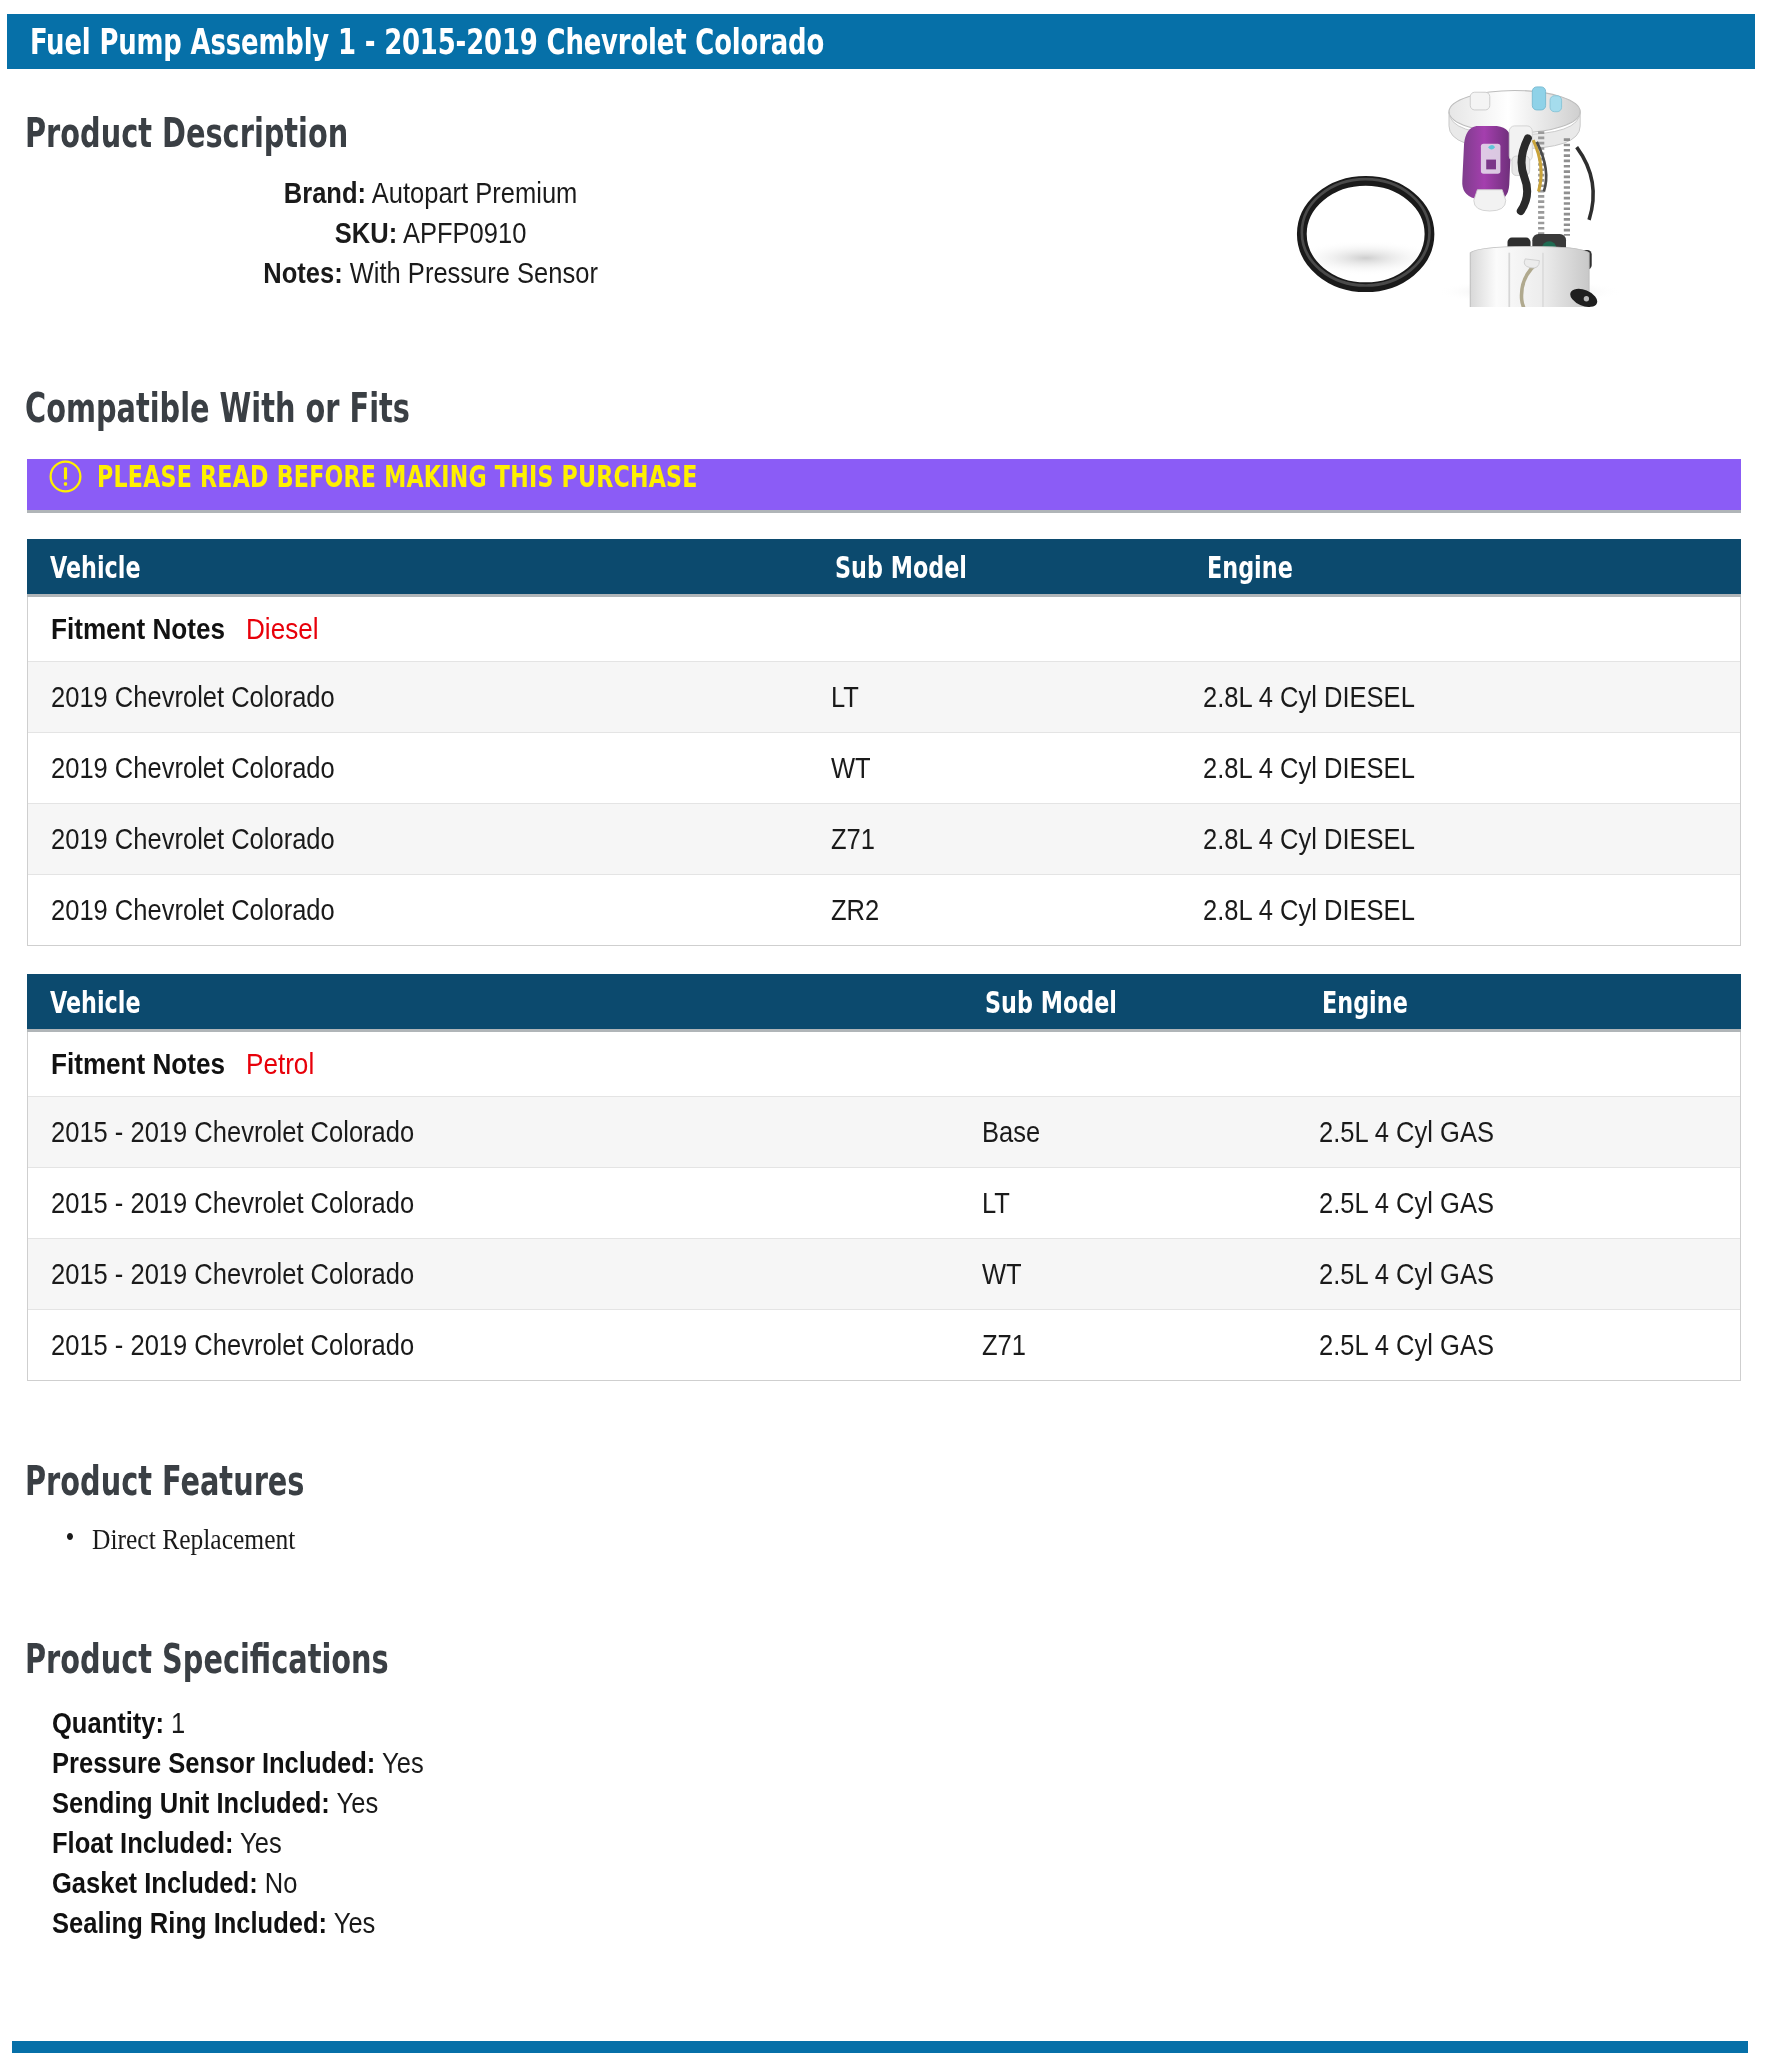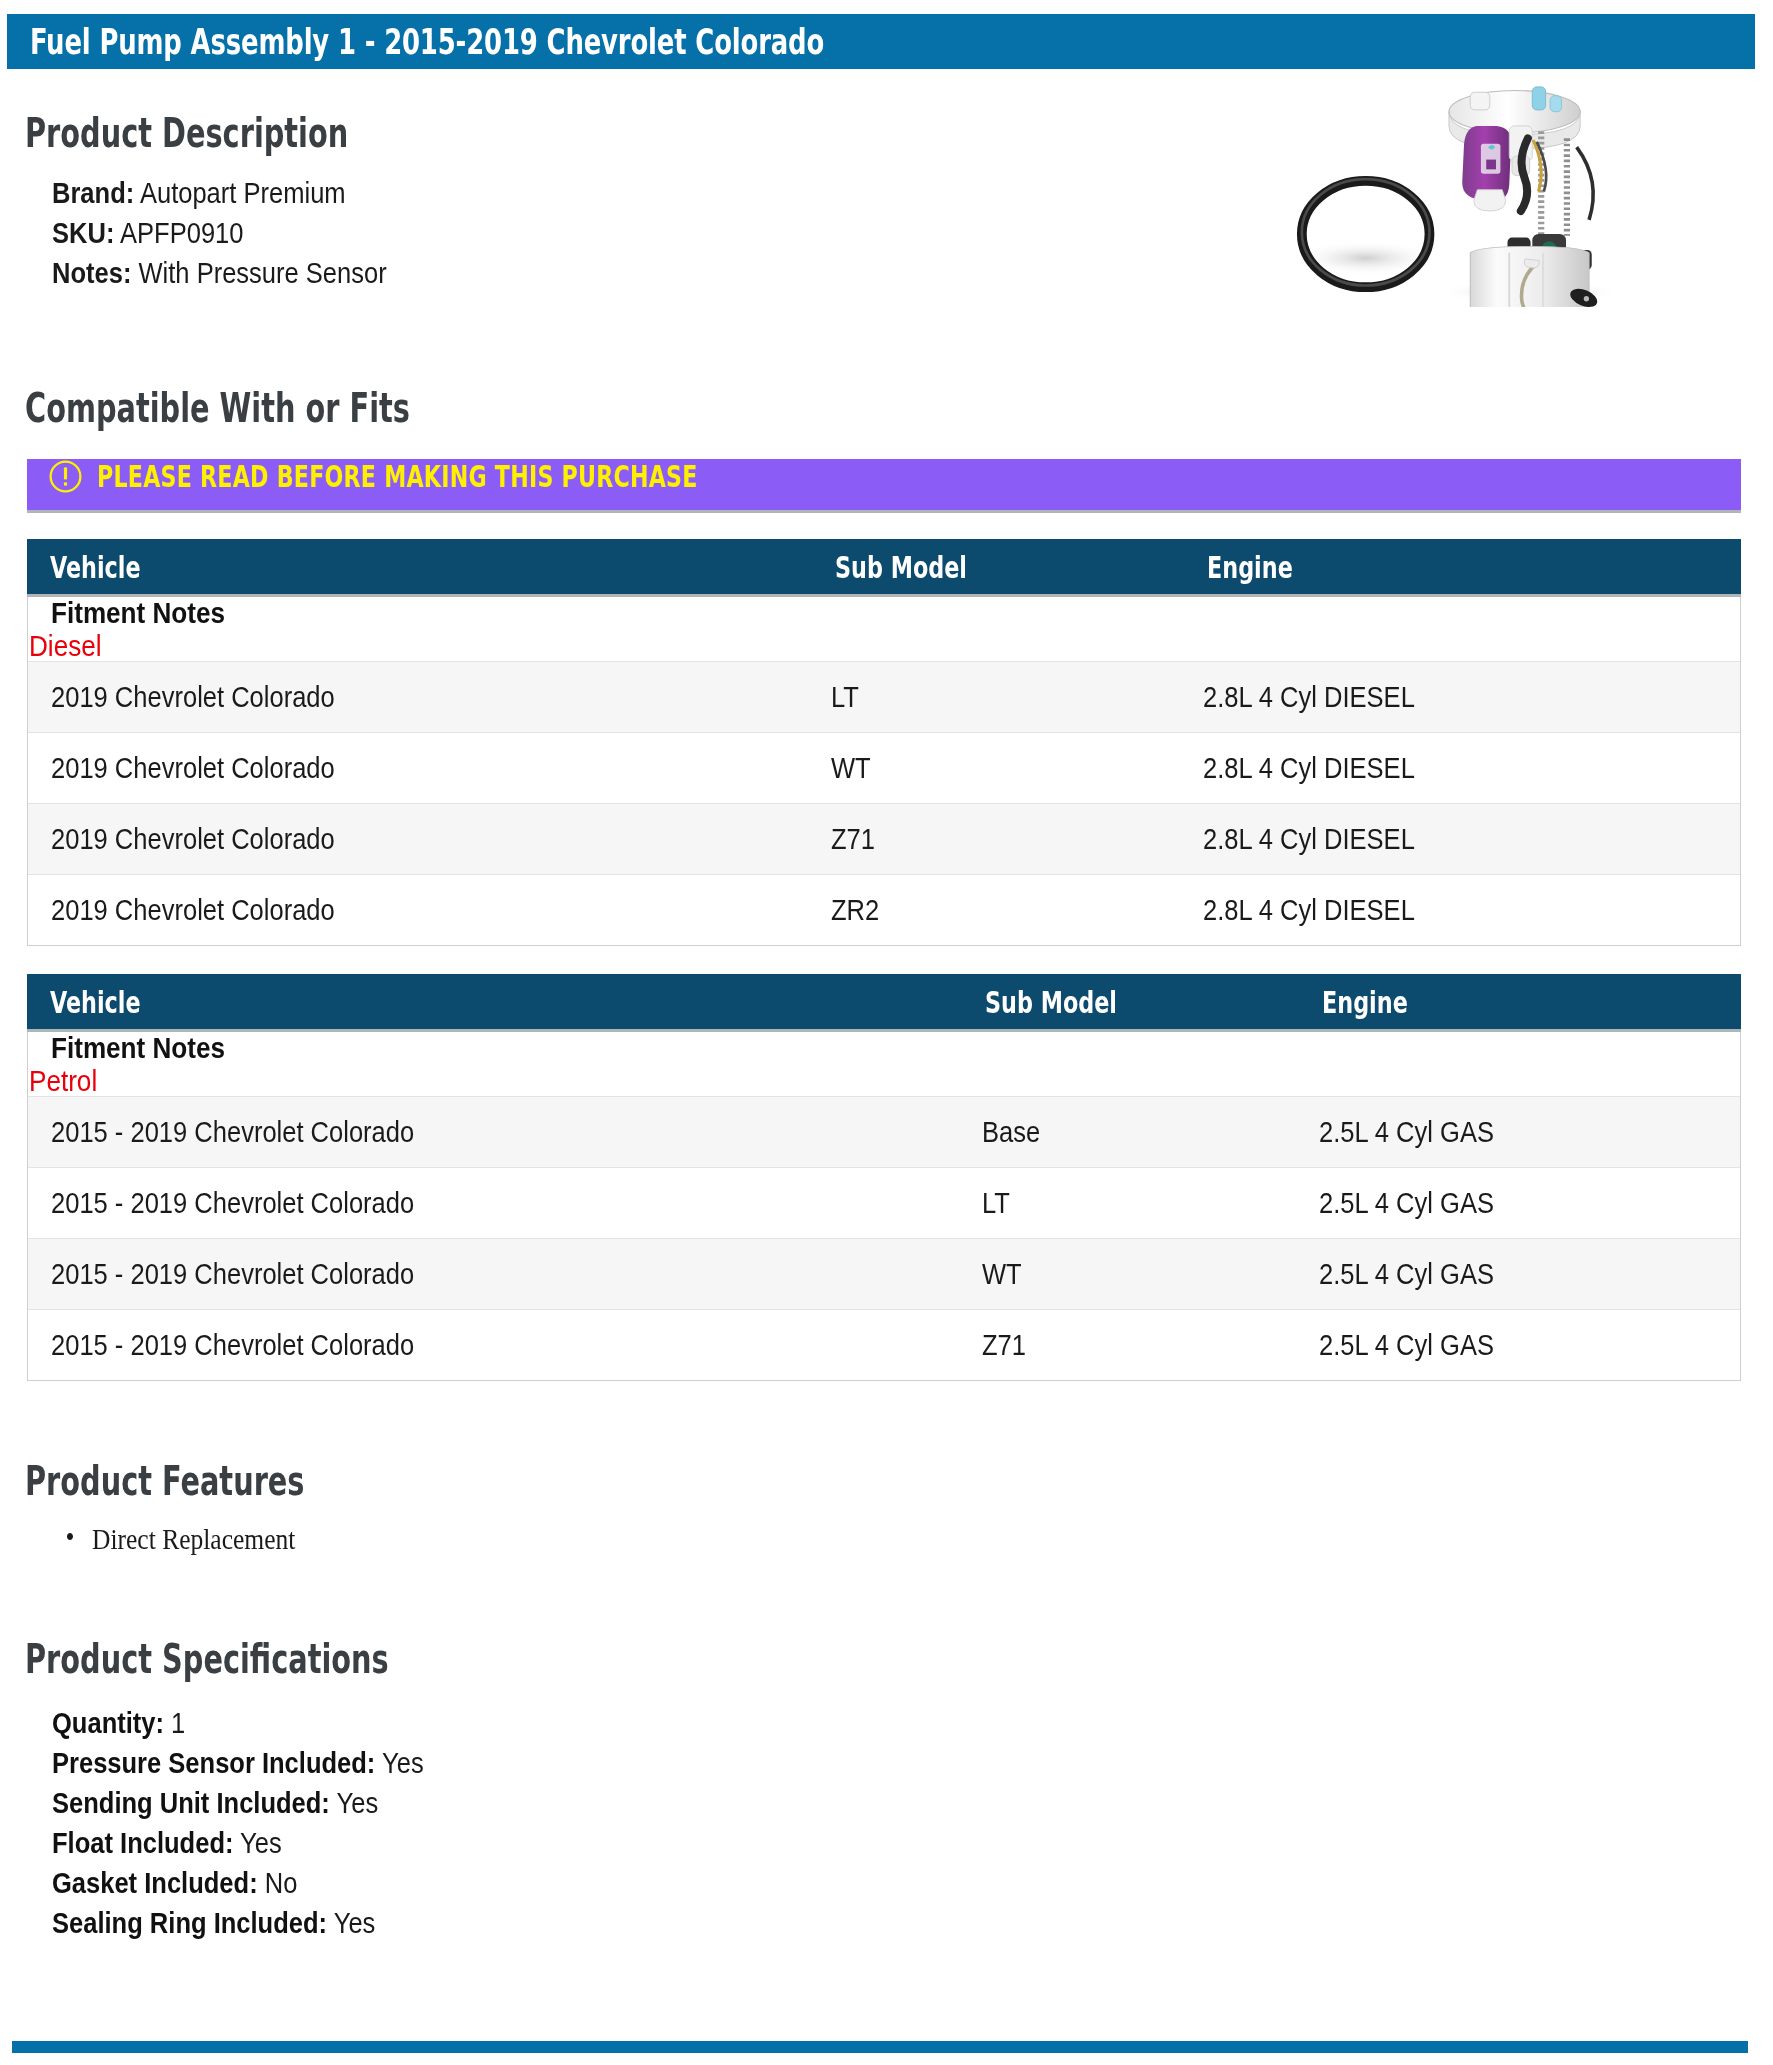--- a/index.html
+++ b/index.html
@@ -60,20 +60,21 @@
 
   .desc-block {
     position: absolute;
     left: 25px;
     top: 113px;
     width: 887px;
   }
   .desc-lines {
     margin-top: 19.5px;
     padding-left: 26.6px;
+    text-align: center;
   }
   .desc-line {
     font-size: 29px;
     color: #1a1a1a;
     line-height: 1.38;
     transform: scaleX(0.88);
     transform-origin: left center;
     white-space: nowrap;
   }
   .desc-line b { font-weight: bold; }
@@ -162,23 +163,23 @@
   .fit-row.alt { background: #f6f6f6; }
   .fit-row .cell {
     font-size: 29px;
     color: #1a1a1a;
     transform: scaleX(0.88);
     transform-origin: left center;
     white-space: nowrap;
   }
   .fit-notes {
     display: flex;
+    align-items: center;
     height: 64px;
     background: #ffffff;
-    flex-direction: column;
   }
   .fit-notes .notes-label {
     font-size: 29px;
     font-weight: bold;
     color: #111111;
     transform: scaleX(0.90);
     transform-origin: left center;
     white-space: nowrap;
   }
   .fit-notes .notes-value {

